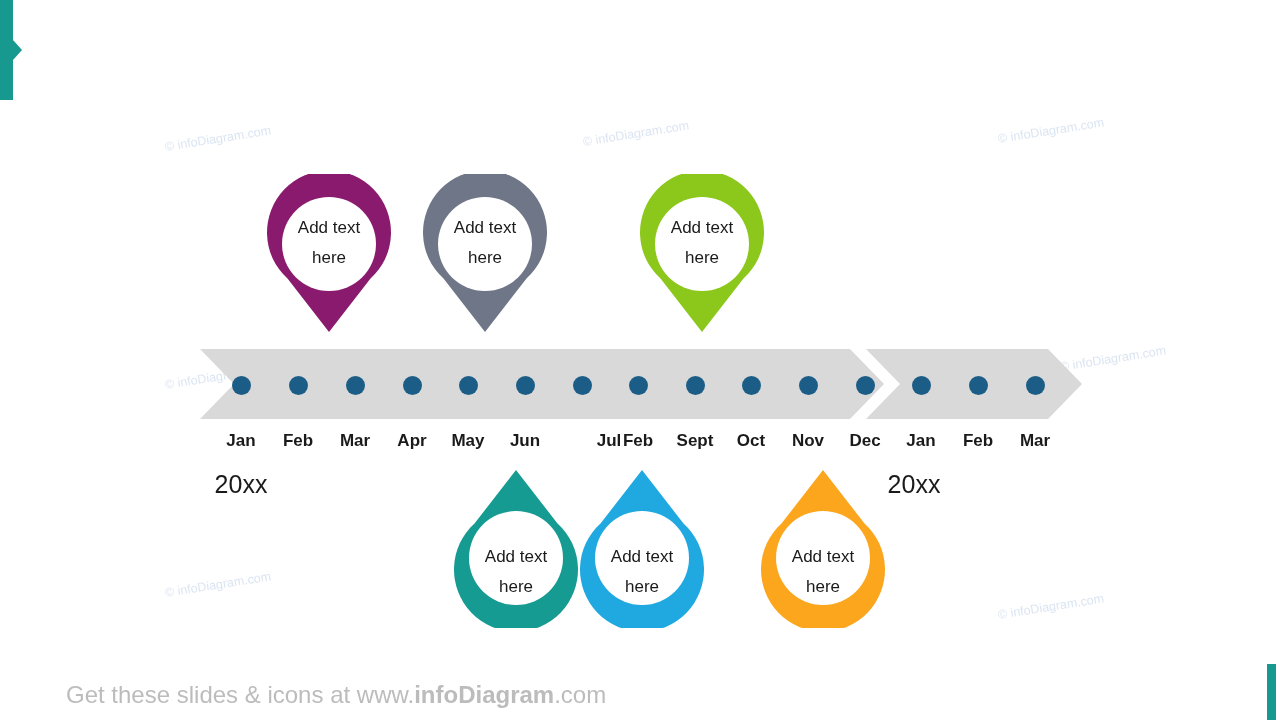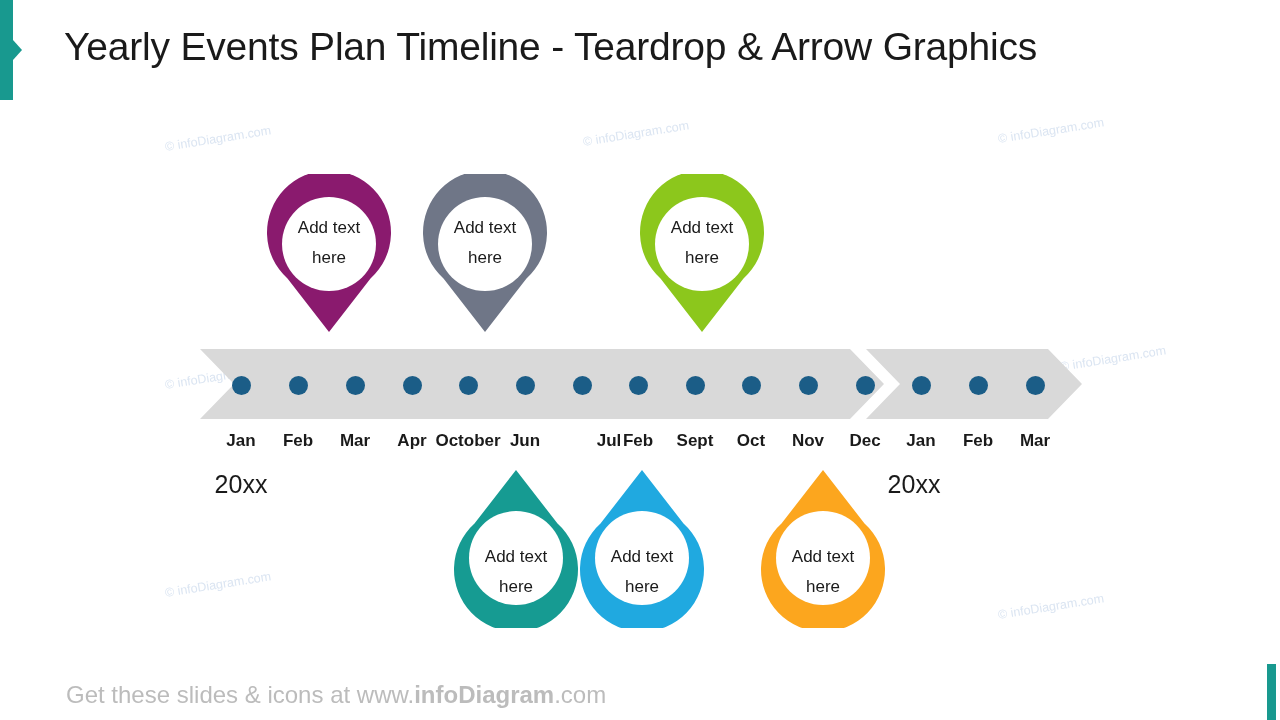--- a/index.html
+++ b/index.html
@@ -171,21 +171,20 @@
 </style>
 </head>
 <body>
 
 <div id="slide">
 
   <div class="accent-left"></div>
   <div class="accent-left-notch"></div>
   <div class="accent-right"></div>
 
-  <div class="slide-title">Yearly Events Plan Timeline - Teardrop &amp; Arrow Graphics</div>
 
   <div id="watermark-layer">
       <div class="watermark" style="left: 165px; top: 140px; color: rgb(219, 229, 242);">© infoDiagram.com</div>
       <div class="watermark" style="left: 583px; top: 135px; color: rgb(219, 229, 242);">© infoDiagram.com</div>
       <div class="watermark" style="left: 998px; top: 132px; color: rgb(219, 229, 242);">© infoDiagram.com</div>
       <div class="watermark" style="left: 165px; top: 378px; color: rgb(219, 229, 242);">© infoDiagram.com</div>
       <div class="watermark" style="left: 1060px; top: 360px; color: rgb(219, 229, 242);">© infoDiagram.com</div>
       <div class="watermark" style="left: 165px; top: 586px; color: rgb(219, 229, 242);">© infoDiagram.com</div>
       <div class="watermark" style="left: 998px; top: 608px; color: rgb(219, 229, 242);">© infoDiagram.com</div>
     </div>
@@ -209,21 +208,21 @@
       <div class="tl-dot" style="left: 855.5px; background: rgb(27, 93, 135);"></div>
       <div class="tl-dot" style="left: 911.5px; background: rgb(27, 93, 135);"></div>
       <div class="tl-dot" style="left: 968.5px; background: rgb(27, 93, 135);"></div>
       <div class="tl-dot" style="left: 1025.5px; background: rgb(27, 93, 135);"></div>
     </div>
   <div id="timeline-months">
       <div class="tl-month" style="left: 241px;">Jan</div>
       <div class="tl-month" style="left: 298px;">Feb</div>
       <div class="tl-month" style="left: 355px;">Mar</div>
       <div class="tl-month" style="left: 412px;">Apr</div>
-      <div class="tl-month" style="left: 468px;">October</div>
+      <div class="tl-month" style="left: 468px;">May</div>
       <div class="tl-month" style="left: 525px;">Jun</div>
       <div class="tl-month" style="left: 609px;">Jul</div>
       <div class="tl-month" style="left: 638px;">Feb</div>
       <div class="tl-month" style="left: 695px;">Sept</div>
       <div class="tl-month" style="left: 751px;">Oct</div>
       <div class="tl-month" style="left: 808px;">Nov</div>
       <div class="tl-month" style="left: 865px;">Dec</div>
       <div class="tl-month" style="left: 921px;">Jan</div>
       <div class="tl-month" style="left: 978px;">Feb</div>
       <div class="tl-month" style="left: 1035px;">Mar</div>

